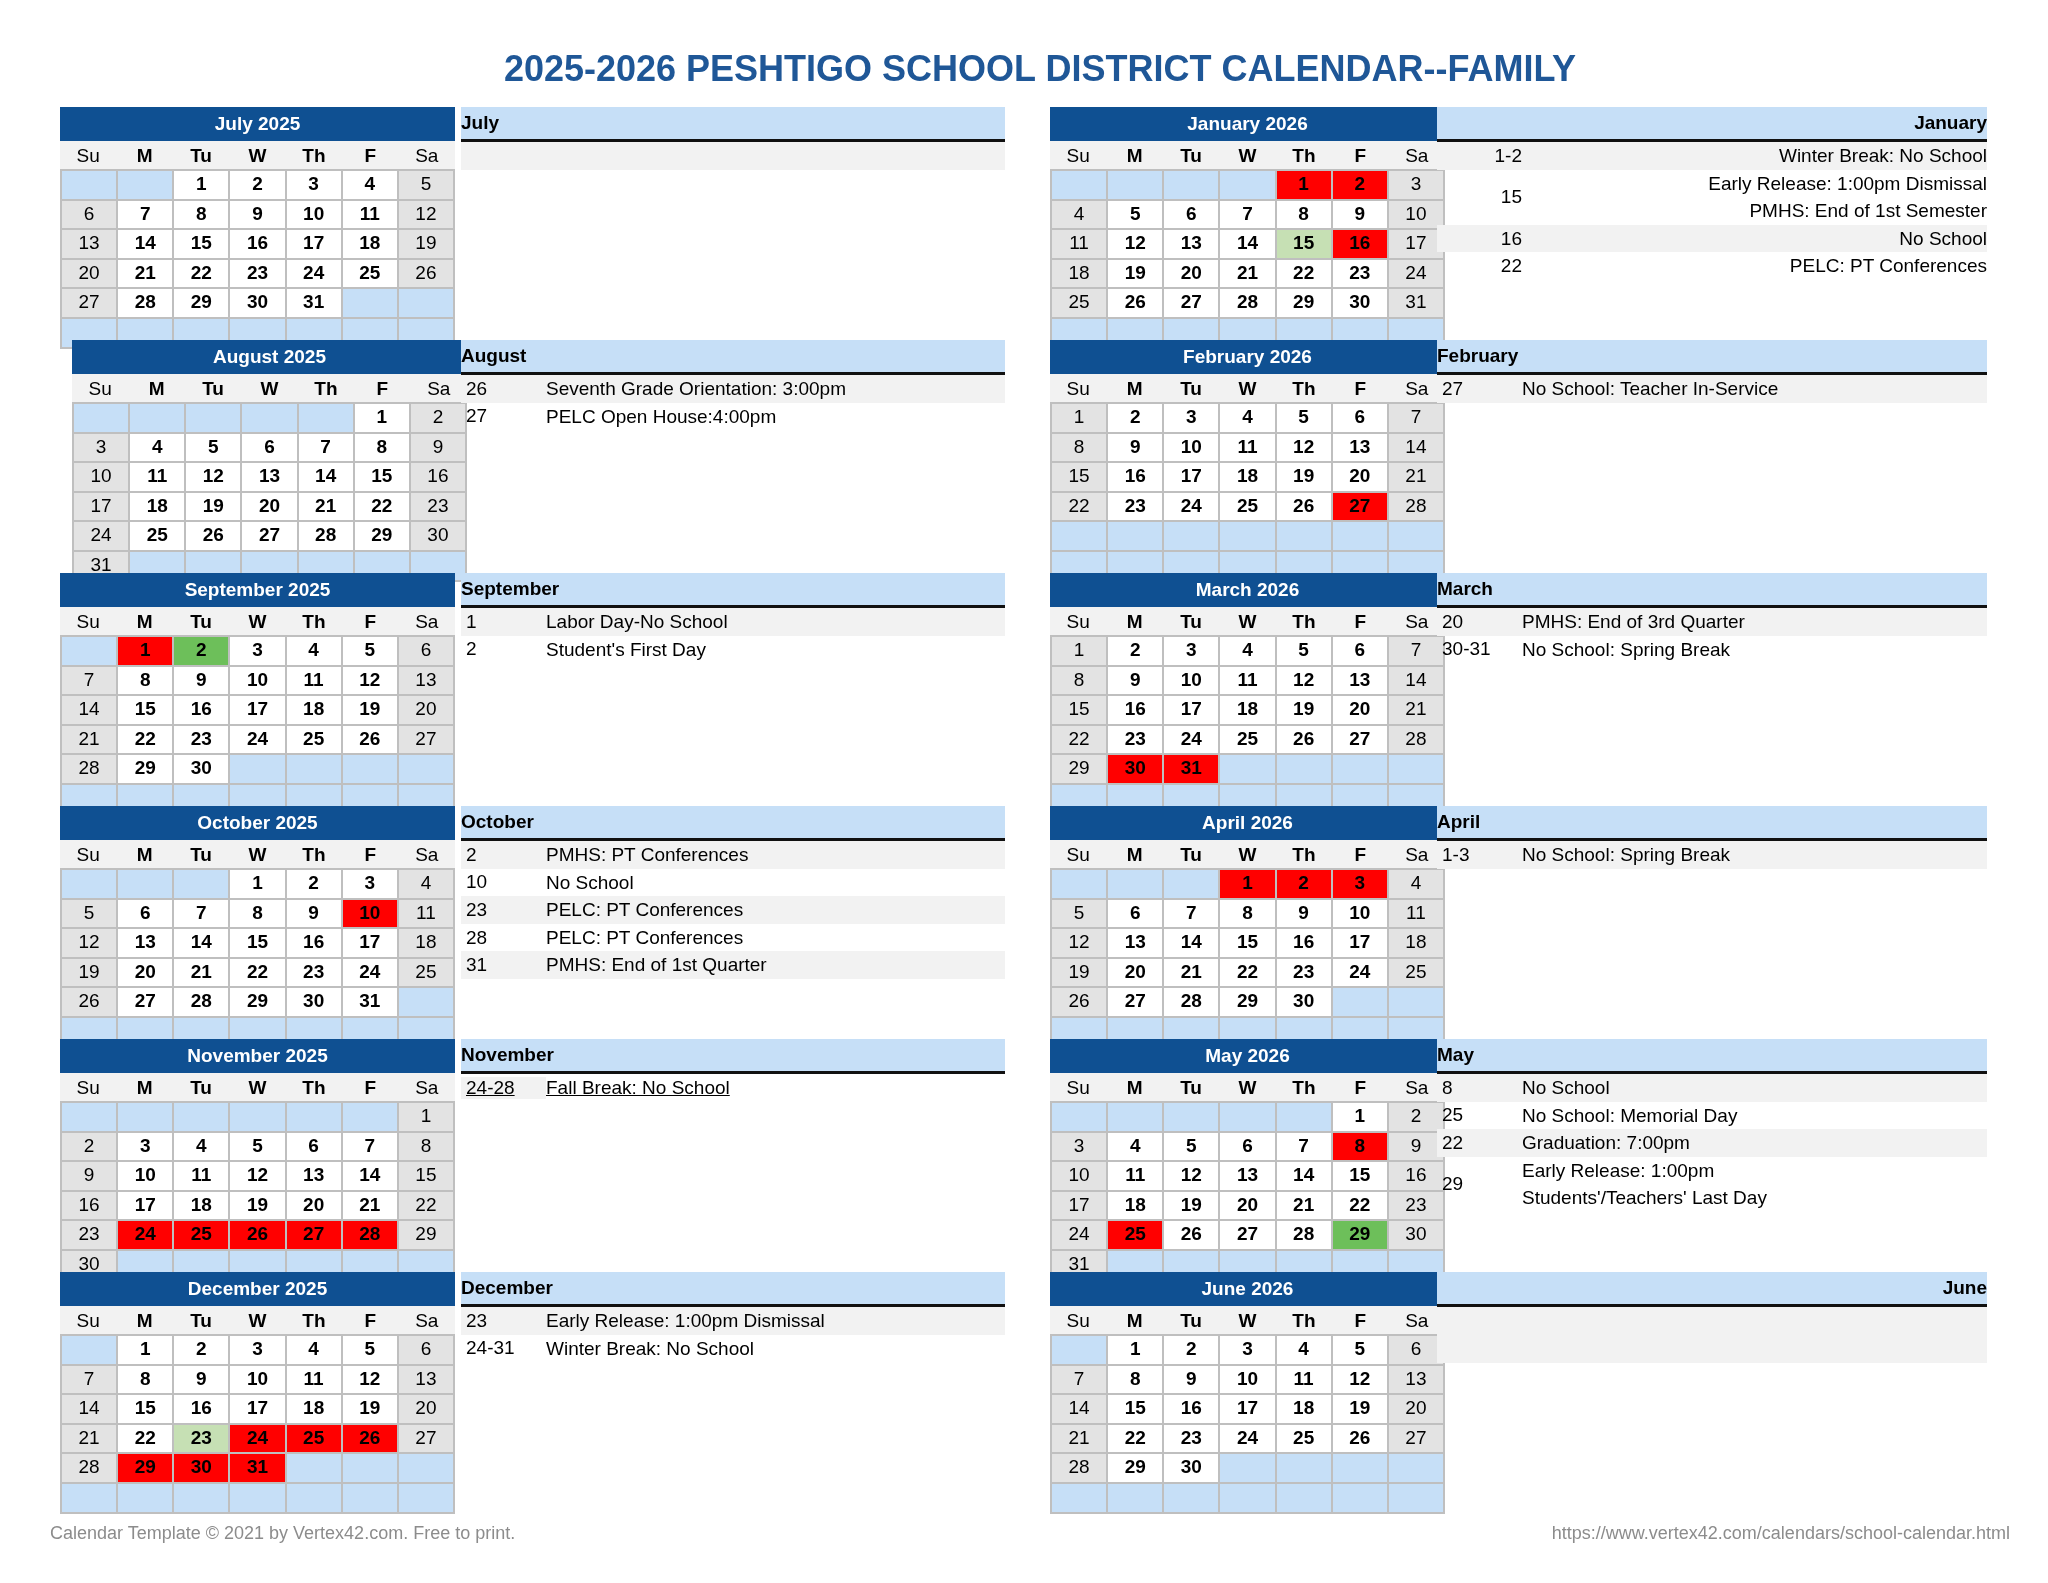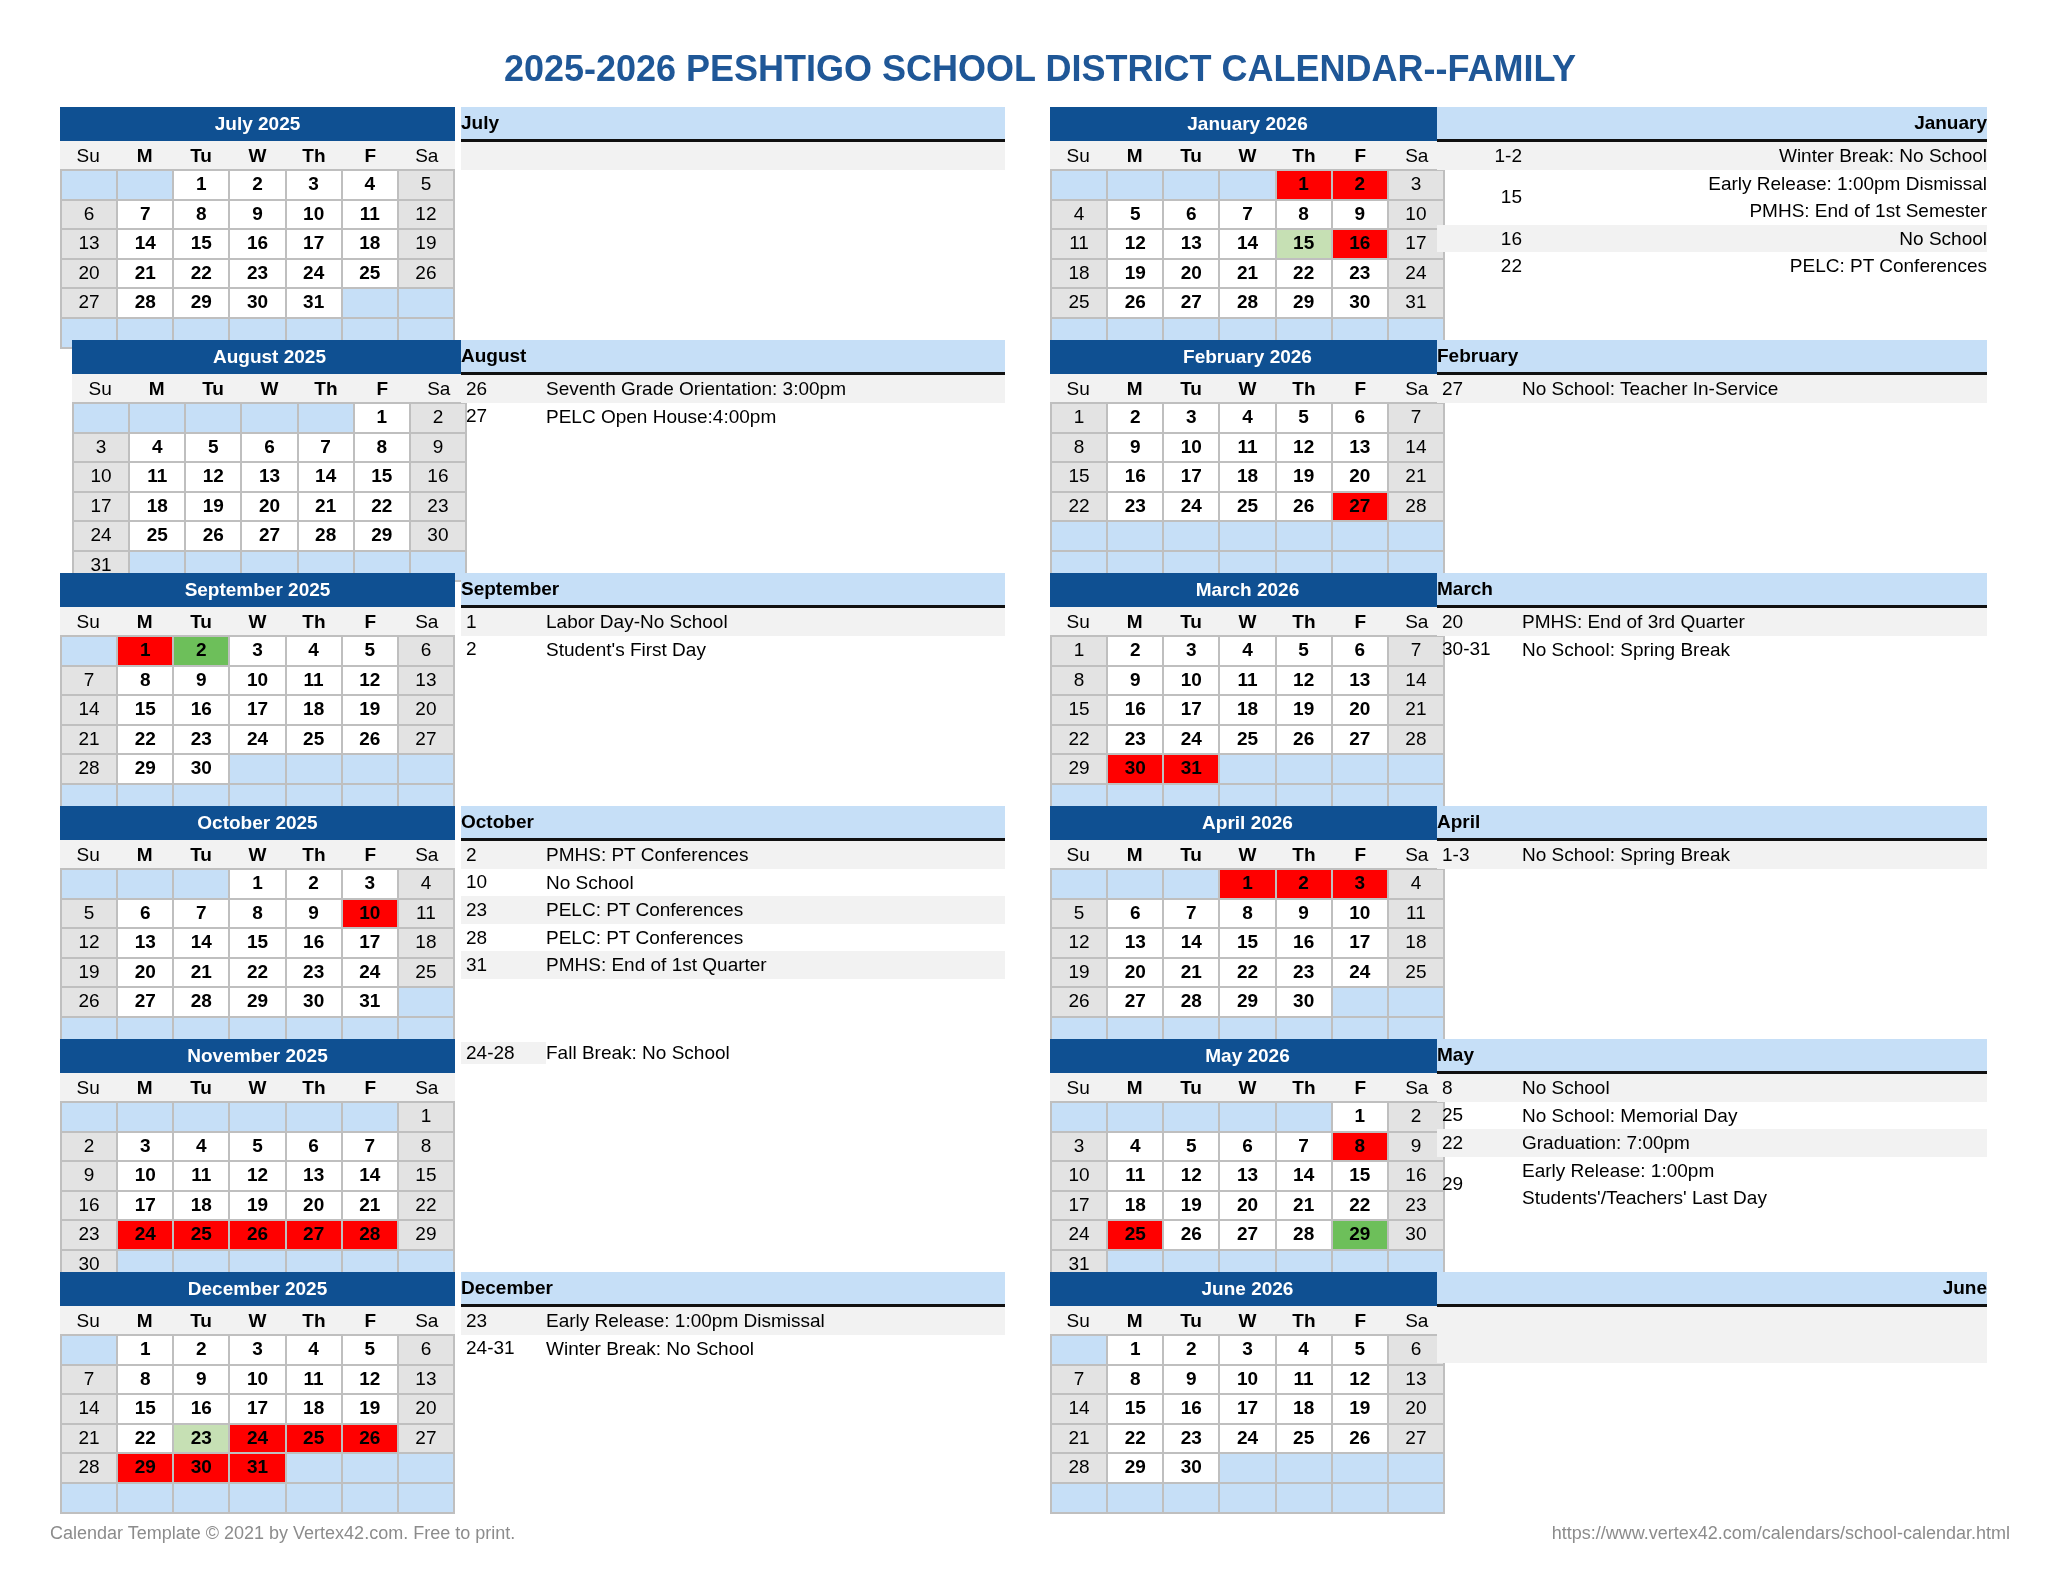--- a/index.html
+++ b/index.html
@@ -22,21 +22,21 @@
   .grid div.red { background:#ff0000; }
   .grid div.lg { background:#c6e0b4; }
   .grid div.dg { background:#6dbf5a; }
   .ev { position:absolute; }
   .ev-head { height:32px; background:#c6dff7; font-weight:bold; font-size:19px;
              line-height:32px; border-bottom:3px solid #111; }
   .ev-row { display:flex; font-size:19px; min-height:27.6px; align-items:center; }
   .ev-row.alt { background:#f2f2f2; }
   .ev-row .d { width:80px; padding-left:5px; flex:none; }
   .ev-row .t { flex:1; line-height:27.6px; }
-  .ev-row.partial { background:transparent; }
+  .ev-row.partial { background:transparent;text-decoration:underline; }
   .ev-row.partial .d { background:#f2f2f2; }
   .ev-empty { background:#f2f2f2; height:28px; }
   .ev-empty.tall { height:56px; }
   .foot { position:absolute; top:1523px; font-size:18px; color:#8c8c8c; }
 </style>
 </head>
 <body>
 
 <div class="title">2025-2026 PESHTIGO SCHOOL DISTRICT CALENDAR--FAMILY</div>
 
@@ -364,20 +364,21 @@
         <div class="we">30</div>
         <div class="empty"></div>
         <div class="empty"></div>
         <div class="empty"></div>
         <div class="empty"></div>
         <div class="empty"></div>
         <div class="empty"></div>
       </div>
     </div>
     <div class="ev" style="left: 461px; top: 1039px; width: 544px;">
+      <div class="ev-head">November</div>
       <div class="ev-row partial">
         <span class="d">24-28</span>
         <span class="t"><span>Fall Break: No School</span></span>
       </div>
     </div>
     <div class="cal" style="left: 60px; top: 1272px;">
       <div class="cal-head">December 2025</div>
       <div class="dow">
         <span class="">Su</span>
         <span class="wk">M</span>

